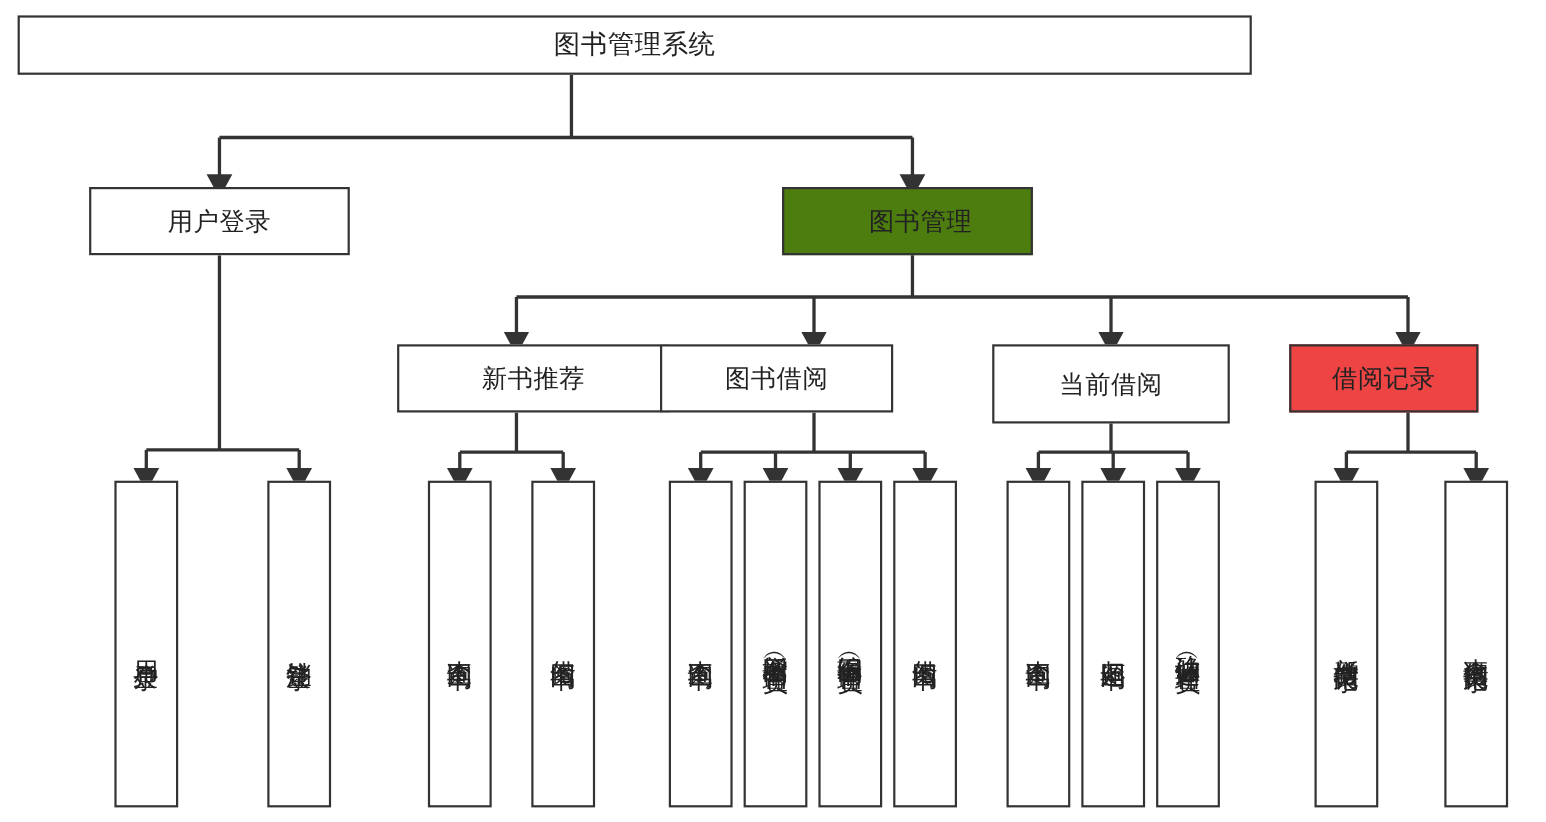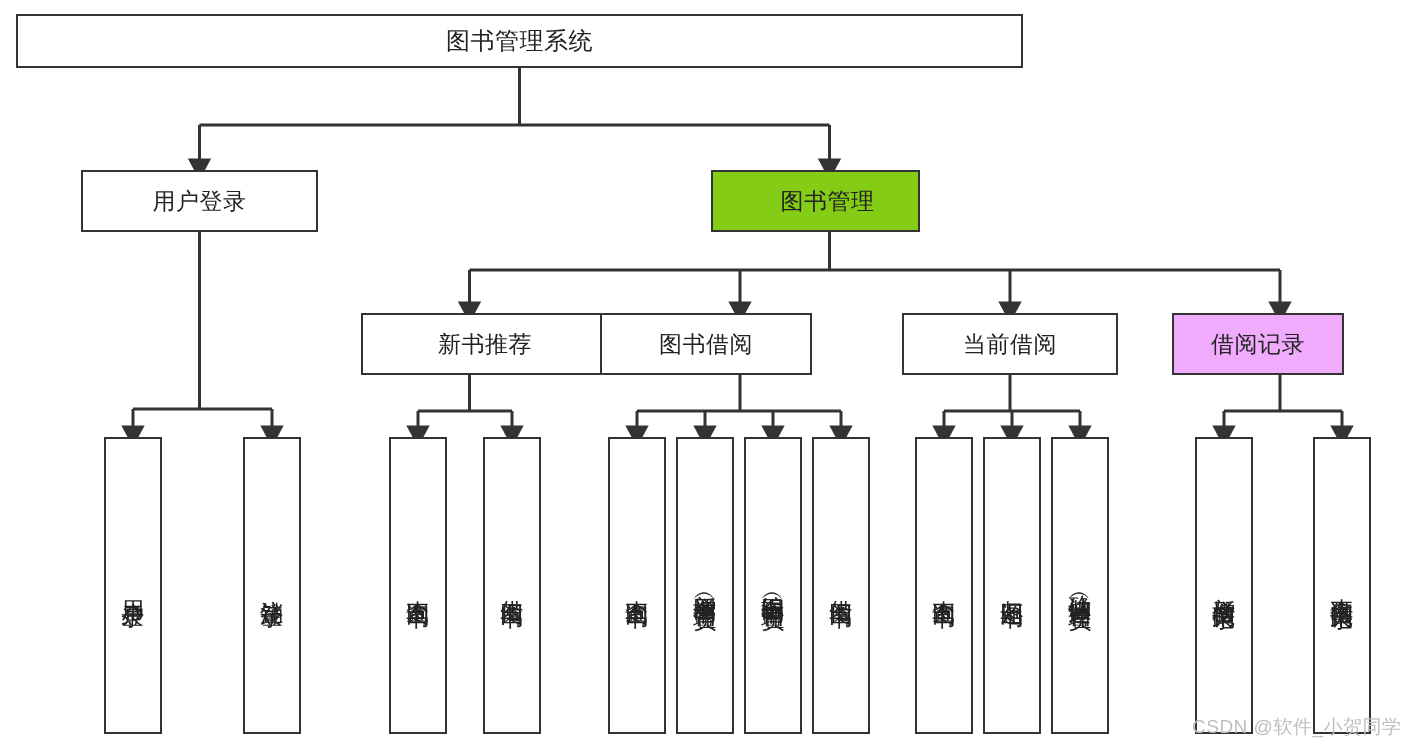--- a/index.html
+++ b/index.html
@@ -105,39 +105,39 @@
         <path d="M1012,411 L1012,435" stroke="#333333" marker-end="url(#arrowhead)"></path>
         <path d="M1080,411 L1080,435" stroke="#333333" marker-end="url(#arrowhead)"></path>
         <path d="M1280,375 L1280,411" stroke="#333333"></path>
         <path d="M1224,411 L1342,411" stroke="#333333"></path>
         <path d="M1224,411 L1224,435" stroke="#333333" marker-end="url(#arrowhead)"></path>
         <path d="M1342,411 L1342,435" stroke="#333333" marker-end="url(#arrowhead)"></path>
       </g>
   </svg>
 
   <div id="node-layer">
-      <div class="node horizontal root" style="left: 16px; top: 14px; width: 1007px; height: 54px; border-color: rgb(51, 51, 51); background: rgb(255, 255, 255);">
+      <div class="node horizontal root" style="left: 16px; top: 14px; width: 1122px; height: 54px; border-color: rgb(51, 51, 51); background: rgb(255, 255, 255);">
         <span class="label" style="color: rgb(34, 34, 34);">图书管理系统</span>
       </div>
       <div class="node horizontal" style="left: 81px; top: 170px; width: 237px; height: 62px; border-color: rgb(51, 51, 51); background: rgb(255, 255, 255);">
         <span class="label" style="color: rgb(34, 34, 34);">用户登录</span>
       </div>
-      <div class="node horizontal" style="left: 711px; top: 170px; width: 209px; height: 62px; border-color: rgb(51, 51, 51); background: #84cc16; padding-left: 24px;">
+      <div class="node horizontal" style="left: 711px; top: 170px; width: 228px; height: 62px; border-color: rgb(51, 51, 51); background: #4d7c0f; padding-left: 24px;">
         <span class="label" style="color: rgb(34, 34, 34);">图书管理</span>
       </div>
       <div class="node horizontal" style="left: 361px; top: 313px; width: 248px; height: 62px; border-color: rgb(51, 51, 51); background: rgb(255, 255, 255);">
         <span class="label" style="color: rgb(34, 34, 34);">新书推荐</span>
       </div>
       <div class="node horizontal" style="left: 600px; top: 313px; width: 212px; height: 62px; border-color: rgb(51, 51, 51); background: rgb(255, 255, 255);">
         <span class="label" style="color: rgb(34, 34, 34);">图书借阅</span>
       </div>
-      <div class="node horizontal" style="left: 902px; top: 313px; width: 216px; height: 62px; border-color: rgb(51, 51, 51); background: rgb(255, 255, 255);">
+      <div class="node horizontal" style="left: 902px; top: 313px; width: 216px; height: 72px; border-color: rgb(51, 51, 51); background: rgb(255, 255, 255);">
         <span class="label" style="color: rgb(34, 34, 34);">当前借阅</span>
       </div>
-      <div class="node horizontal" style="left: 1172px; top: 313px; width: 172px; height: 62px; border-color: rgb(51, 51, 51); background: #f0abfc;">
+      <div class="node horizontal" style="left: 1172px; top: 313px; width: 172px; height: 62px; border-color: rgb(51, 51, 51); background: #ef4444;">
         <span class="label" style="color: rgb(34, 34, 34);">借阅记录</span>
       </div>
       <div class="node vertical" style="left: 104px; top: 437px; width: 58px; height: 297px; border-color: rgb(51, 51, 51); background: rgb(255, 255, 255);">
         <span class="label" style="color: rgb(34, 34, 34);">用户登录</span>
       </div>
       <div class="node vertical" style="left: 243px; top: 437px; width: 58px; height: 297px; border-color: rgb(51, 51, 51); background: rgb(255, 255, 255);">
         <span class="label" style="color: rgb(34, 34, 34);">注销登录</span>
       </div>
       <div class="node vertical" style="left: 389px; top: 437px; width: 58px; height: 297px; border-color: rgb(51, 51, 51); background: rgb(255, 255, 255);">
         <span class="label" style="color: rgb(34, 34, 34);">查询图书</span>
@@ -167,14 +167,13 @@
         <span class="label" style="color: rgb(34, 34, 34);">确认归还（管理员）</span>
       </div>
       <div class="node vertical" style="left: 1195px; top: 437px; width: 58px; height: 297px; border-color: rgb(51, 51, 51); background: rgb(255, 255, 255);">
         <span class="label" style="color: rgb(34, 34, 34);">新增借阅记录</span>
       </div>
       <div class="node vertical" style="left: 1313px; top: 437px; width: 58px; height: 297px; border-color: rgb(51, 51, 51); background: rgb(255, 255, 255);">
         <span class="label" style="color: rgb(34, 34, 34);">查询借阅记录</span>
       </div>
     </div>
 
-  <div class="watermark" style="left:1192px; top:714px;">CSDN @软件_小贺同学</div>
 </div>
 
 </body></html>

